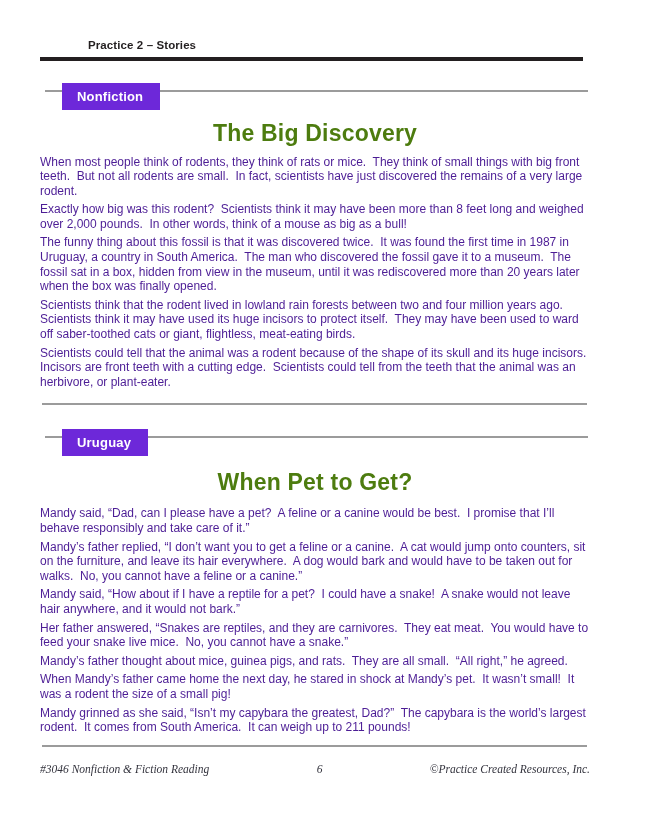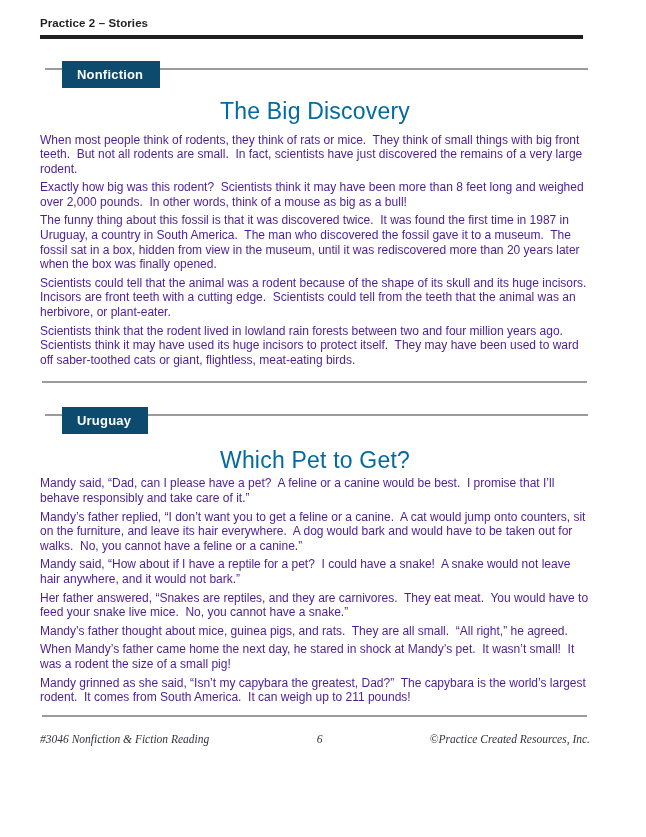--- a/index.html
+++ b/index.html
@@ -16,25 +16,26 @@
     color: #333333;
     overflow: hidden;
     box-sizing: border-box;
   }
   .content {
     margin-left: 40px;
     width: 550px;
   }
   
   .header-title {
-    padding-top: 17px;
+    padding-top: 39px;
     font-size: 11.5px;
     font-weight: bold;
     letter-spacing: 0.1px;
     color: #231f20;
+    margin-left: 48px;
   }
   .header-rule {
     margin-top: 6px;
     height: 3.5px;
     width: 543px;
     background: #231f20;
   }
   
   .banner-row {
     position: relative;
@@ -49,43 +50,43 @@
     width: 543px;
     height: 2px;
     background: #9b9b9b;
   }
   .badge {
     position: absolute;
     left: 22px;
     top: 0;
     height: 27px;
     min-width: 64px;
-    background: #0c4a6e;
+    background: #6d28d9;
     color: #ffffff;
     font-size: 13px;
     font-weight: bold;
     letter-spacing: 0.2px;
     display: flex;
     align-items: center;
     padding: 0 17px 0 15px;
     box-sizing: border-box;
   }
   
   .story-title {
     text-align: center;
     font-size: 23px;
-    font-weight: normal;
-    color: #0369a1;
+    font-weight: bold;
+    color: #4d7c0f;
     letter-spacing: 0.2px;
   }
   .story-title.first { margin-top: 9px; }
   .story-title.second { margin-top: 12px; }
   
   .paragraphs { margin-top: 8px; }
-  .paragraphs.second { margin-top: 2px; }
+  .paragraphs.second { margin-top: 10px; }
   .paragraphs p {
     margin: 0 0 4px 0;
     font-size: 12px;
     line-height: 14.6px;
     color: #4c1d95;
     white-space: pre-wrap;
   }
   
   .section-divider {
     margin-top: 14px;
@@ -128,32 +129,32 @@
       <div class="banner-line"></div>
       <div class="badge">Nonfiction</div>
     </div>
 
     <div class="story-title first">The Big Discovery</div>
 
     <div class="paragraphs">
       <p>When most people think of rodents, they think of rats or mice.  They think of small things with big front teeth.  But not all rodents are small.  In fact, scientists have just discovered the remains of a very large rodent.</p>
       <p>Exactly how big was this rodent?  Scientists think it may have been more than 8 feet long and weighed over 2,000 pounds.  In other words, think of a mouse as big as a bull!</p>
       <p>The funny thing about this fossil is that it was discovered twice.  It was found the first time in 1987 in Uruguay, a country in South America.  The man who discovered the fossil gave it to a museum.  The fossil sat in a box, hidden from view in the museum, until it was rediscovered more than 20 years later when the box was finally opened.</p>
+      <p>Scientists think that the rodent lived in lowland rain forests between two and four million years ago.  Scientists think it may have used its huge incisors to protect itself.  They may have been used to ward off saber-toothed cats or giant, flightless, meat-eating birds.</p>
       <p>Scientists could tell that the animal was a rodent because of the shape of its skull and its huge incisors.  Incisors are front teeth with a cutting edge.  Scientists could tell from the teeth that the animal was an herbivore, or plant-eater.</p>
-      <p>Scientists think that the rodent lived in lowland rain forests between two and four million years ago.  Scientists think it may have used its huge incisors to protect itself.  They may have been used to ward off saber-toothed cats or giant, flightless, meat-eating birds.</p>
     </div>
 
     <div class="section-divider"></div>
 
     <div class="banner-row second">
       <div class="banner-line"></div>
       <div class="badge">Uruguay</div>
     </div>
 
-    <div class="story-title second">Which Pet to Get?</div>
+    <div class="story-title second">When Pet to Get?</div>
 
     <div class="paragraphs second">
       <p>Mandy said, “Dad, can I please have a pet?  A feline or a canine would be best.  I promise that I’ll behave responsibly and take care of it.”</p>
       <p>Mandy’s father replied, “I don’t want you to get a feline or a canine.  A cat would jump onto counters, sit on the furniture, and leave its hair everywhere.  A dog would bark and would have to be taken out for walks.  No, you cannot have a feline or a canine.”</p>
       <p>Mandy said, “How about if I have a reptile for a pet?  I could have a snake!  A snake would not leave hair anywhere, and it would not bark.”</p>
       <p>Her father answered, “Snakes are reptiles, and they are carnivores.  They eat meat.  You would have to feed your snake live mice.  No, you cannot have a snake.”</p>
       <p>Mandy’s father thought about mice, guinea pigs, and rats.  They are all small.  “All right,” he agreed.</p>
       <p>When Mandy’s father came home the next day, he stared in shock at Mandy’s pet.  It wasn’t small!  It was a rodent the size of a small pig!</p>
       <p>Mandy grinned as she said, “Isn’t my capybara the greatest, Dad?”  The capybara is the world’s largest rodent.  It comes from South America.  It can weigh up to 211 pounds!</p>
     </div>

